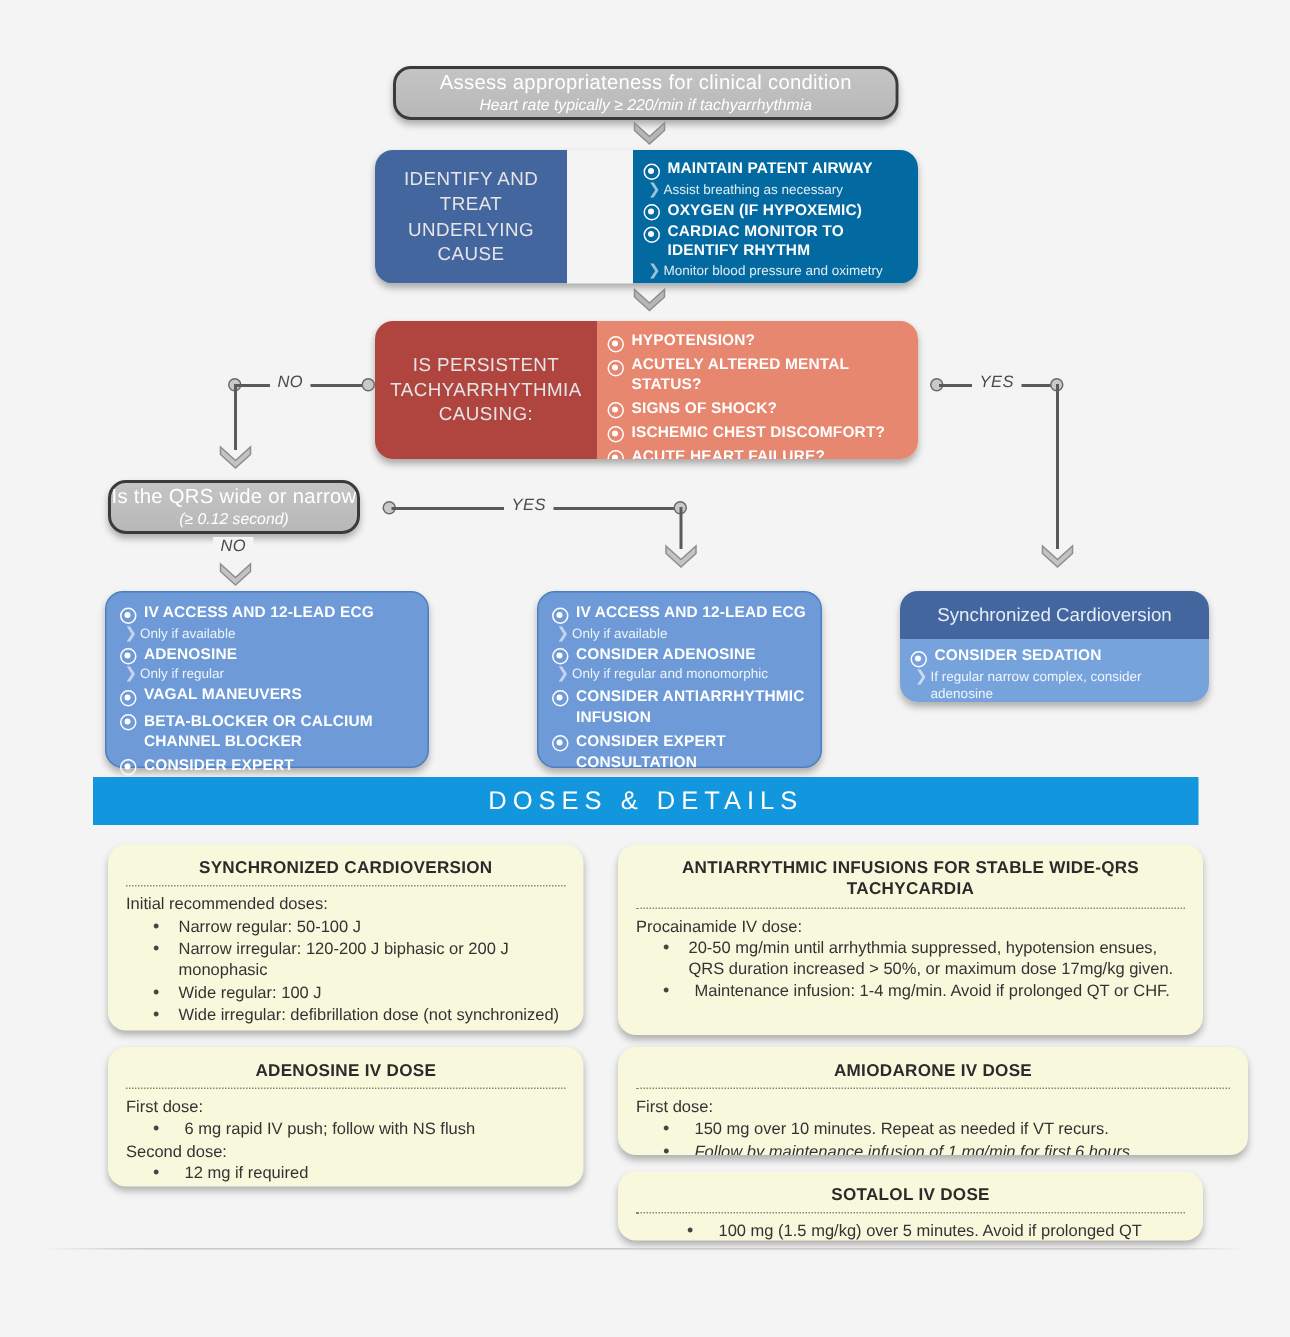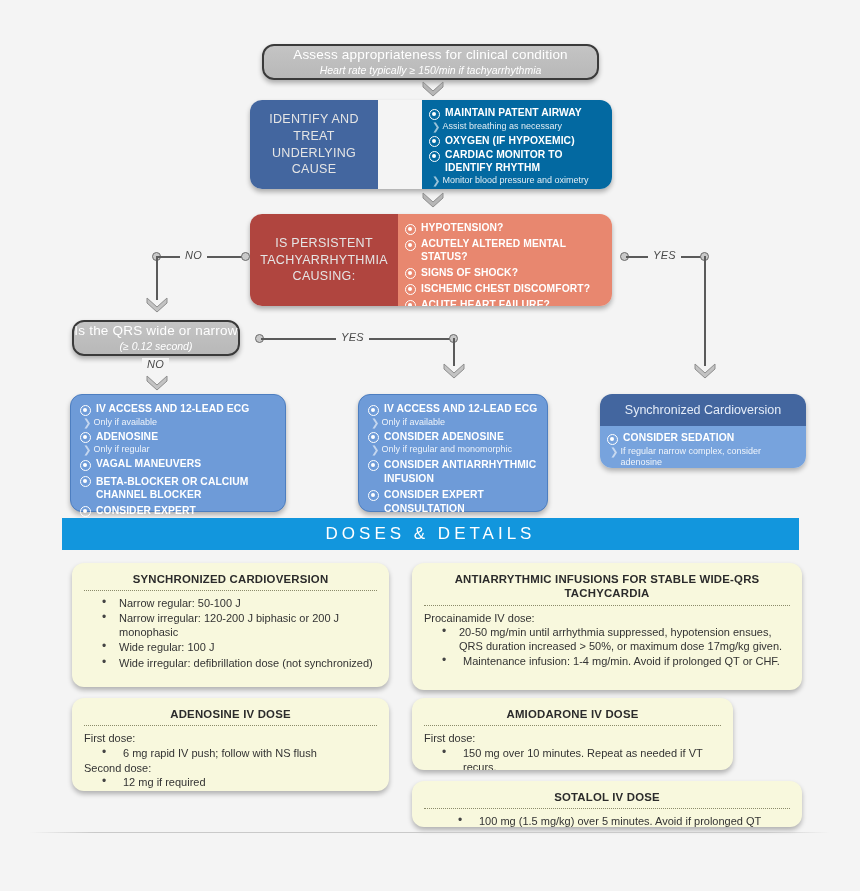--- a/index.html
+++ b/index.html
@@ -160,21 +160,21 @@
     background: linear-gradient(90deg,rgba(190,190,190,0) 0%,#c9c9c9 8%,#c9c9c9 92%,rgba(190,190,190,0) 100%);
   }
 </style>
 </head>
 <body>
 
 <div id="canvas">
 
   <div class="grey-box" style="left:262px; top:44px; width:337px; height:36px;">
     <div class="gb-title">Assess appropriateness for clinical condition</div>
-    <div class="gb-sub">Heart rate typically ≥ 150/min if tachyarrhythmia</div>
+    <div class="gb-sub">Heart rate typically ≥ 220/min if tachyarrhythmia</div>
   </div>
 
   <div class="chev" style="left:421px; top:80px;">
     <svg width="24" height="17" viewBox="0 0 24 17">
         <path d="M2 2 L12 11 L22 2 L22 7 L12 16 L2 7 Z" fill="#b6b6b6" stroke="#8e8e8e" stroke-width="1"></path>
       </svg>
   </div>
 
   <div class="split-box blue" style="left:250px; top:100px; width:362px; height:89px;">
     <div class="sb-left" style="width:128px;">IDENTIFY AND TREAT UNDERLYING CAUSE</div>
@@ -351,20 +351,21 @@
     </div>
   </div>
 
   <div class="banner" style="left:62px; top:518px; width:737px; height:32px;">
     <span>DOSES &amp; DETAILS</span>
   </div>
 
   <div class="dose-card" style="left:72px; top:563px; width:317px; height:124px;">
     <div class="dose-title">SYNCHRONIZED CARDIOVERSION</div>
     <div class="dose-rule"></div>
+    <div class="dose-line">Initial recommended doses:</div>
     <ul class="dose-ul">
       <li>Narrow regular: 50-100 J</li>
       <li>Narrow irregular: 120-200 J biphasic or 200 J monophasic</li>
       <li>Wide regular: 100 J</li>
       <li>Wide irregular: defibrillation dose (not synchronized)</li>
     </ul>
   </div>
 
   <div class="dose-card" style="left:412px; top:563px; width:390px; height:127px;">
     <div class="dose-title">ANTIARRYTHMIC INFUSIONS FOR STABLE WIDE-QRS TACHYCARDIA</div>
@@ -382,21 +383,21 @@
     <div class="dose-line">First dose:</div>
     <ul class="dose-ul">
       <li style="padding-left:21px;">6 mg rapid IV push; follow with NS flush</li>
     </ul>
     <div class="dose-line">Second dose:</div>
     <ul class="dose-ul">
       <li style="padding-left:21px;">12 mg if required</li>
     </ul>
   </div>
 
-  <div class="dose-card" style="left:412px; top:698px; width:321px; height:72px;">
+  <div class="dose-card" style="left:412px; top:698px; width:420px; height:72px;">
     <div class="dose-title">AMIODARONE IV DOSE</div>
     <div class="dose-rule"></div>
     <div class="dose-line">First dose:</div>
     <ul class="dose-ul">
       <li style="padding-left:21px;">150 mg over 10 minutes. Repeat as needed if VT recurs.</li>
       <li style="padding-left:21px;font-style:italic;">Follow by maintenance infusion of 1 mg/min for first 6 hours</li>
     </ul>
   </div>
 
   <div class="dose-card" style="left:412px; top:781px; width:390px; height:46px;">

